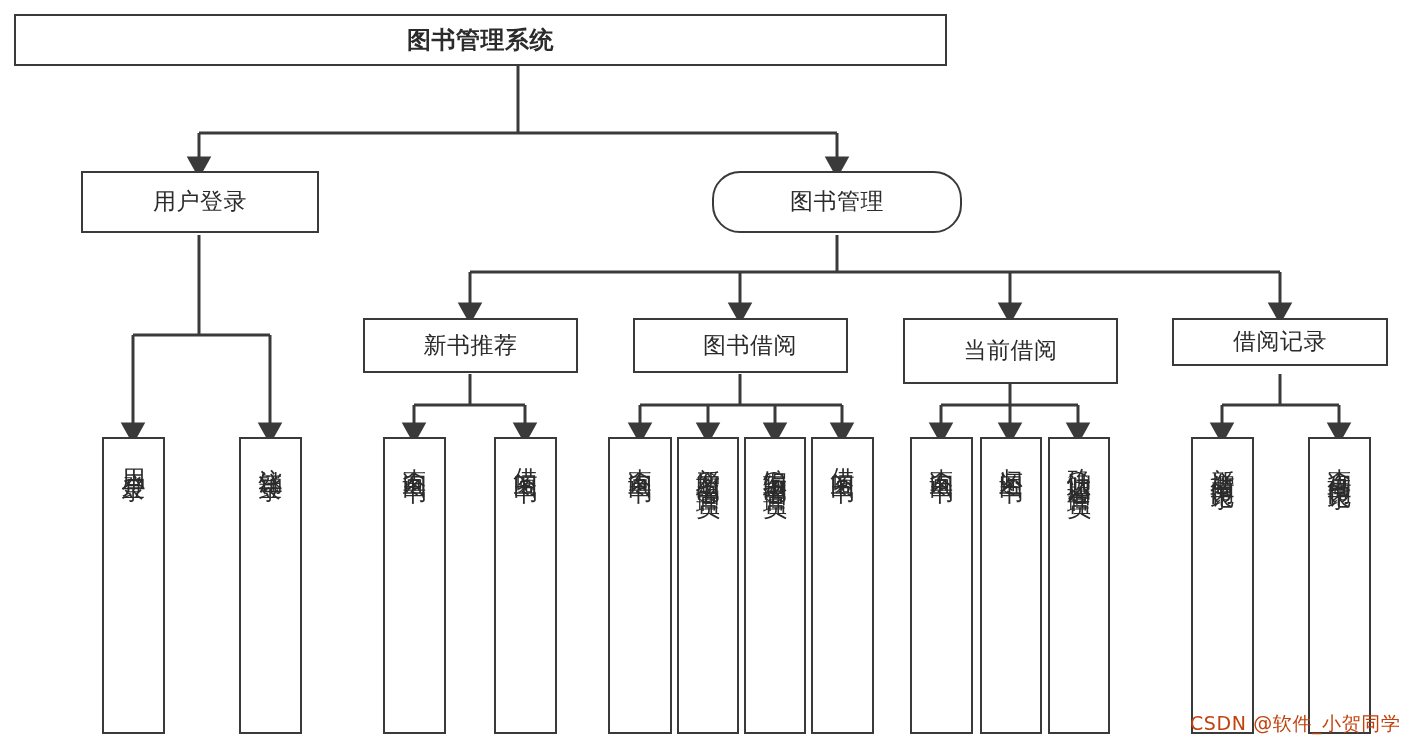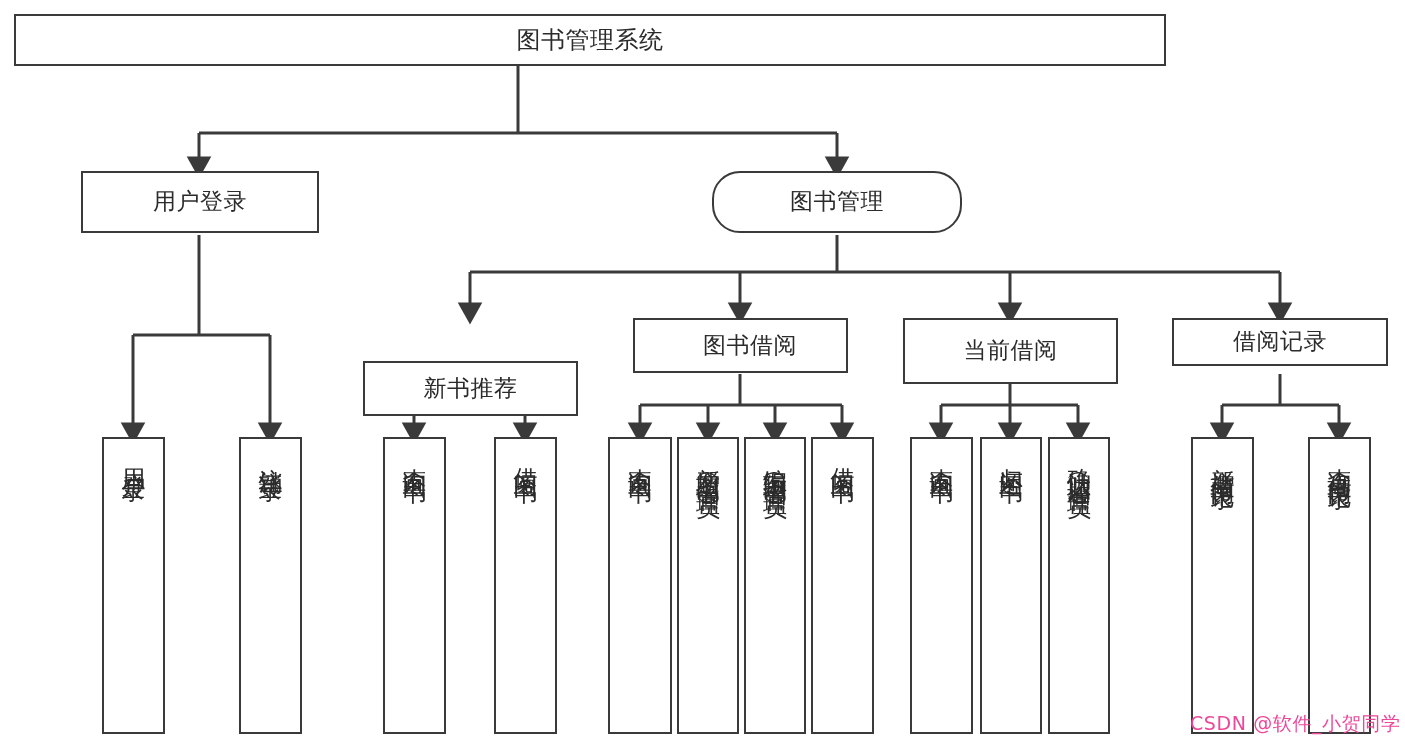--- a/index.html
+++ b/index.html
@@ -59,21 +59,21 @@
     text-orientation: upright;
     font-size: 24px;
     letter-spacing: 4px;
     line-height: 1;
   }
   #watermark {
     position: absolute;
     left: 1190px;
     top: 711px;
     font-size: 19px;
-    color: #ec4899;
+    color: #c2410c;
     letter-spacing: 0.6px;
     z-index: 5;
     white-space: pre;
   }
 </style>
 </head>
 <body>
 
 <div id="diagram-root">
 
@@ -120,32 +120,32 @@
       <path d="M1010,405 L1010,432" marker-end="url(#arrow)"></path>
       <path d="M1078,405 L1078,432" marker-end="url(#arrow)"></path>
 
       <path d="M1280,374 L1280,405"></path>
       <path d="M1222,405 L1339,405"></path>
       <path d="M1222,405 L1222,432" marker-end="url(#arrow)"></path>
       <path d="M1339,405 L1339,432" marker-end="url(#arrow)"></path>
     </g>
   </svg>
 
-  <div class="node horizontal root" style="left:14px; top:14px; width:1152px; height:52px;">
+  <div class="node horizontal root" style="left:14px; top:14px; width:933px; height:52px;font-weight:bold;">
     <span class="node-label">图书管理系统</span>
   </div>
 
   <div class="node horizontal" style="left:81px; top:171px; width:238px; height:62px;">
     <span class="node-label">用户登录</span>
   </div>
   <div class="node horizontal" style="left:712px; top:171px; width:250px; height:62px;border-radius:28px;">
     <span class="node-label">图书管理</span>
   </div>
 
-  <div class="node horizontal" style="left:363px; top:318px; width:215px; height:55px;margin-top:43px;">
+  <div class="node horizontal" style="left:363px; top:318px; width:215px; height:55px;">
     <span class="node-label">新书推荐</span>
   </div>
   <div class="node horizontal" style="left:633px; top:318px; width:215px; height:55px;padding-left:19px;">
     <span class="node-label">图书借阅</span>
   </div>
   <div class="node horizontal" style="left:903px; top:318px; width:215px; height:66px;">
     <span class="node-label">当前借阅</span>
   </div>
   <div class="node horizontal" style="left:1172px; top:318px; width:216px; height:48px;">
     <span class="node-label">借阅记录</span>

